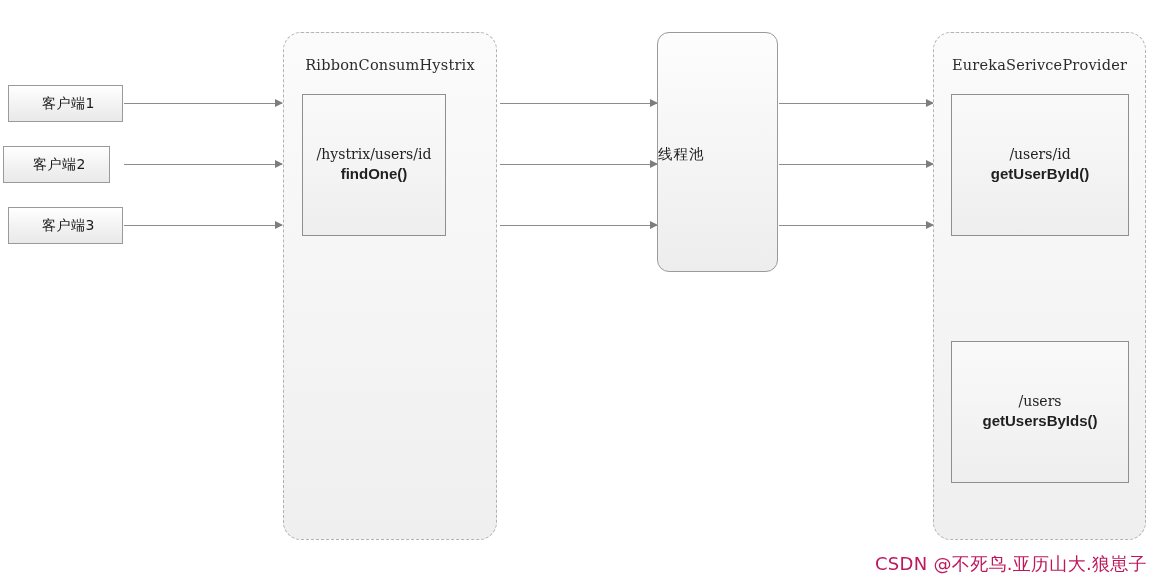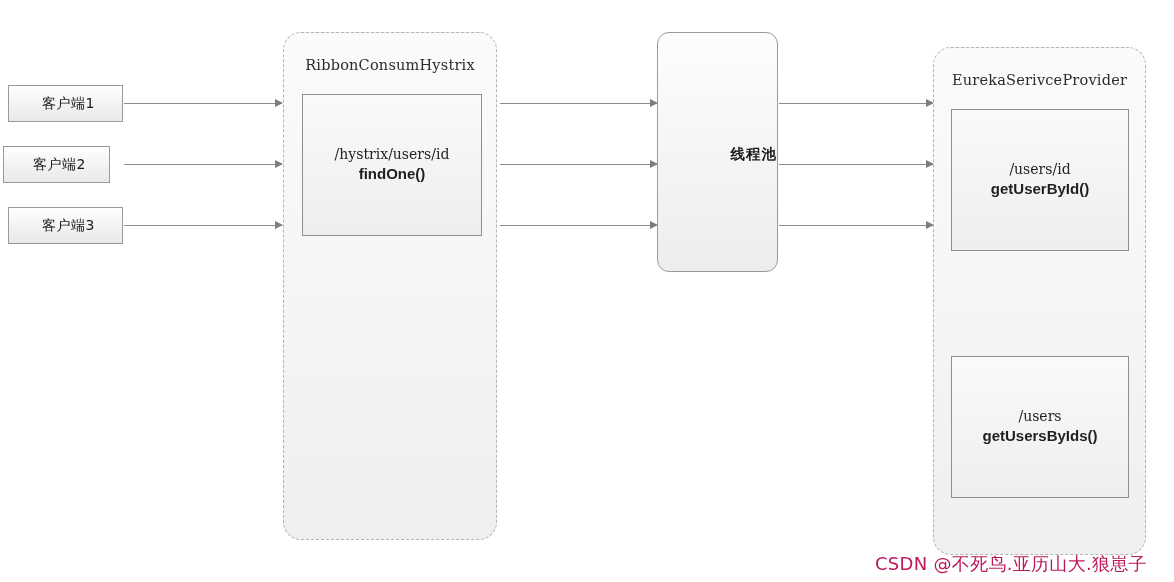--- a/index.html
+++ b/index.html
@@ -87,22 +87,21 @@
   }
 
   .pool-box {
     position: absolute;
     box-sizing: border-box;
     border: 1px solid #9a9a9a;
     border-radius: 12px;
     background: linear-gradient(to bottom, #fdfdfd 0%, #f6f6f6 45%, #ededed 100%);
     display: flex;
     align-items: flex-start;
-    justify-content: flex-end;
-    font-weight: bold;
+    justify-content: flex-start;
   }
   .pool-label {
     font-family: "DejaVu Sans", "Liberation Sans", sans-serif;
     font-size: 14.5px;
     color: #1a1a1a;
     letter-spacing: 1px;
   }
 
   
   .arrow {
@@ -147,40 +146,40 @@
     <span>客户端3</span>
   </div>
 
   <div class="arrow" style="left:124px; top:103px; width:158px;"></div>
   <div class="arrow" style="left:124px; top:164px; width:158px;"></div>
   <div class="arrow" style="left:124px; top:225px; width:158px;"></div>
 
   <div class="dashed-container" style="left:283px; top:32px; width:214px; height:508px;padding-left:45px;">
     <div class="container-title" style="top:24px;">RibbonConsumHystrix</div>
 
-    <div class="inner-box" style="left:18px; top:61px; width:180px; height:142px;">
+    <div class="inner-box" style="left:18px; top:61px; width:144px; height:142px;">
       <div class="api-path">/hystrix/users/id</div>
       <div class="api-method">findOne()</div>
     </div>
 
   </div>
 
   <div class="arrow" style="left:500px; top:103px; width:157px;"></div>
   <div class="arrow" style="left:500px; top:164px; width:157px;"></div>
   <div class="arrow" style="left:500px; top:225px; width:157px;"></div>
 
   <div class="pool-box" style="left:657px; top:32px; width:121px; height:240px;">
     <span class="pool-label" style="margin-top:112px;">线程池</span>
   </div>
 
   <div class="arrow" style="left:779px; top:103px; width:154px;"></div>
   <div class="arrow" style="left:779px; top:164px; width:154px;"></div>
   <div class="arrow" style="left:779px; top:225px; width:154px;"></div>
 
-  <div class="dashed-container" style="left:933px; top:32px; width:213px; height:508px;margin-top:15px;">
+  <div class="dashed-container" style="left:933px; top:32px; width:213px; height:508px;">
     <div class="container-title" style="top:24px;">EurekaSerivceProvider</div>
 
     <div class="inner-box" style="left:17px; top:61px; width:178px; height:142px;">
       <div class="api-path">/users/id</div>
       <div class="api-method">getUserById()</div>
     </div>
 
     <div class="inner-box" style="left:17px; top:308px; width:178px; height:142px;">
       <div class="api-path">/users</div>
       <div class="api-method">getUsersByIds()</div>

